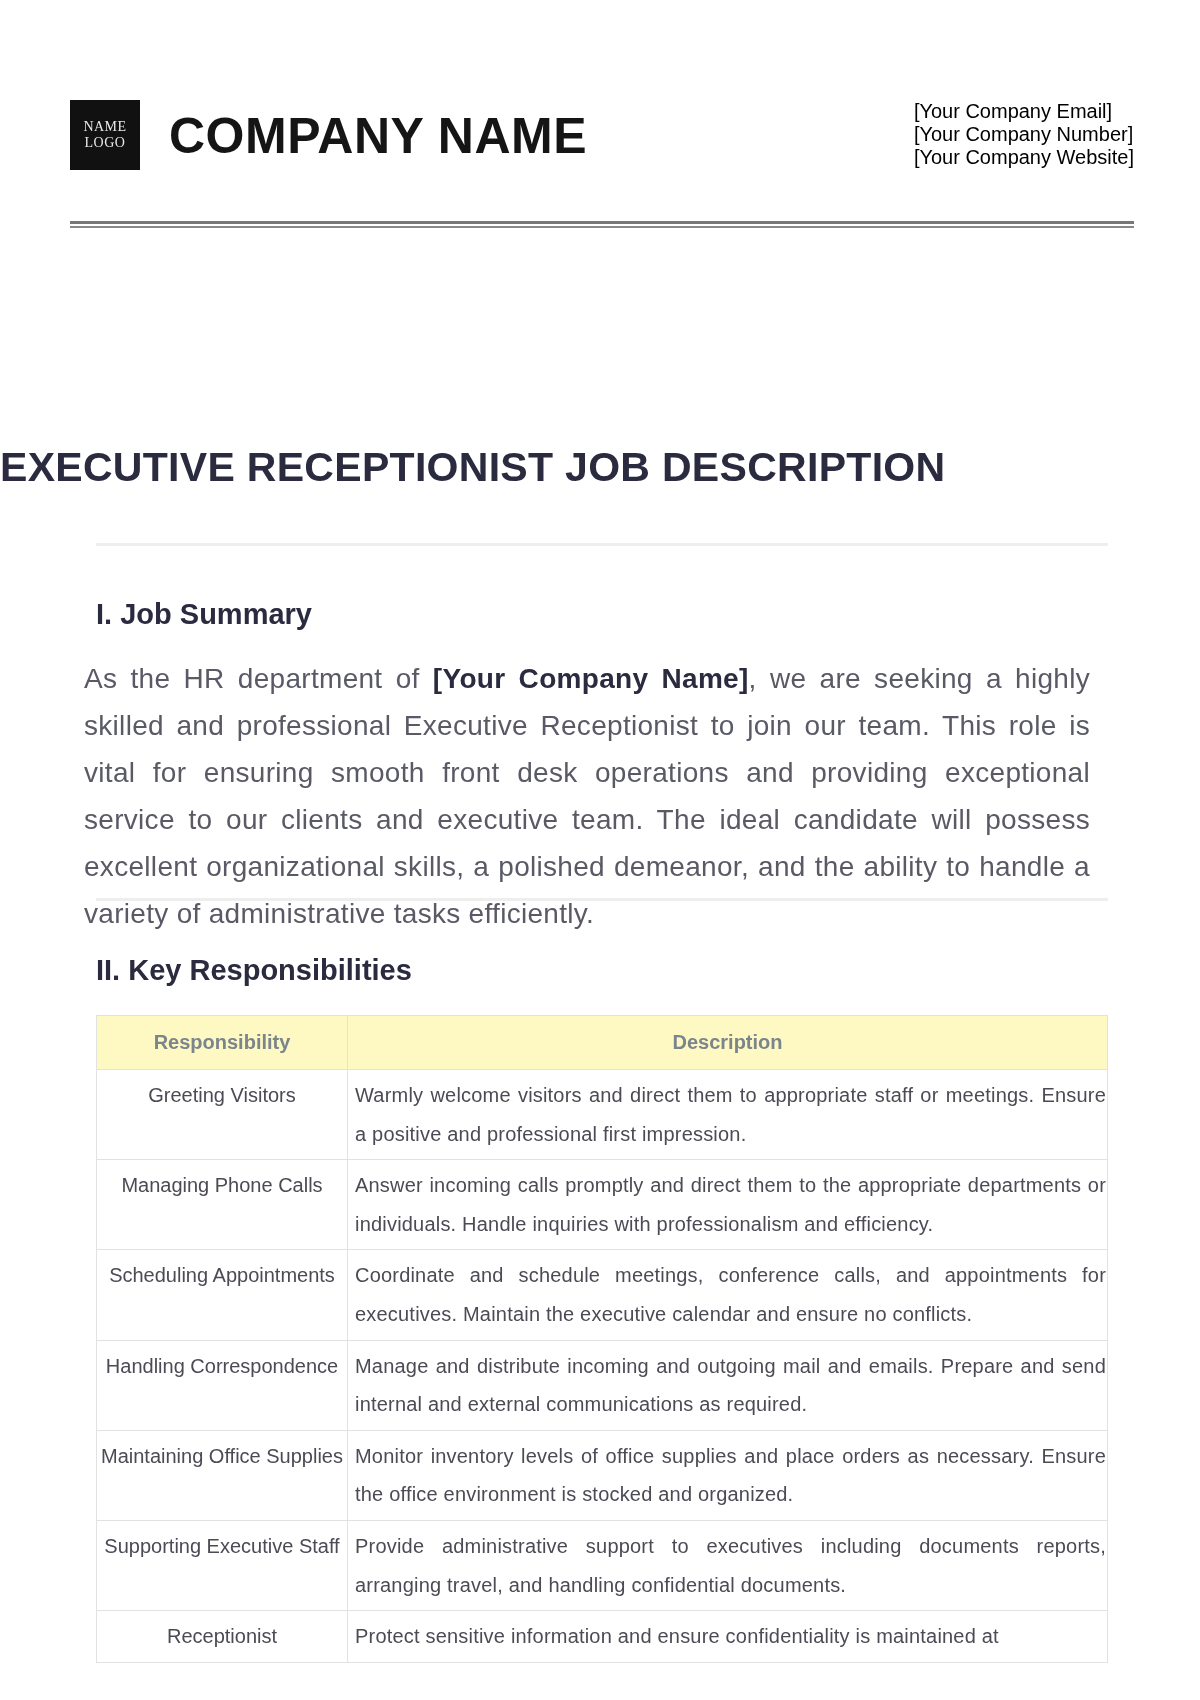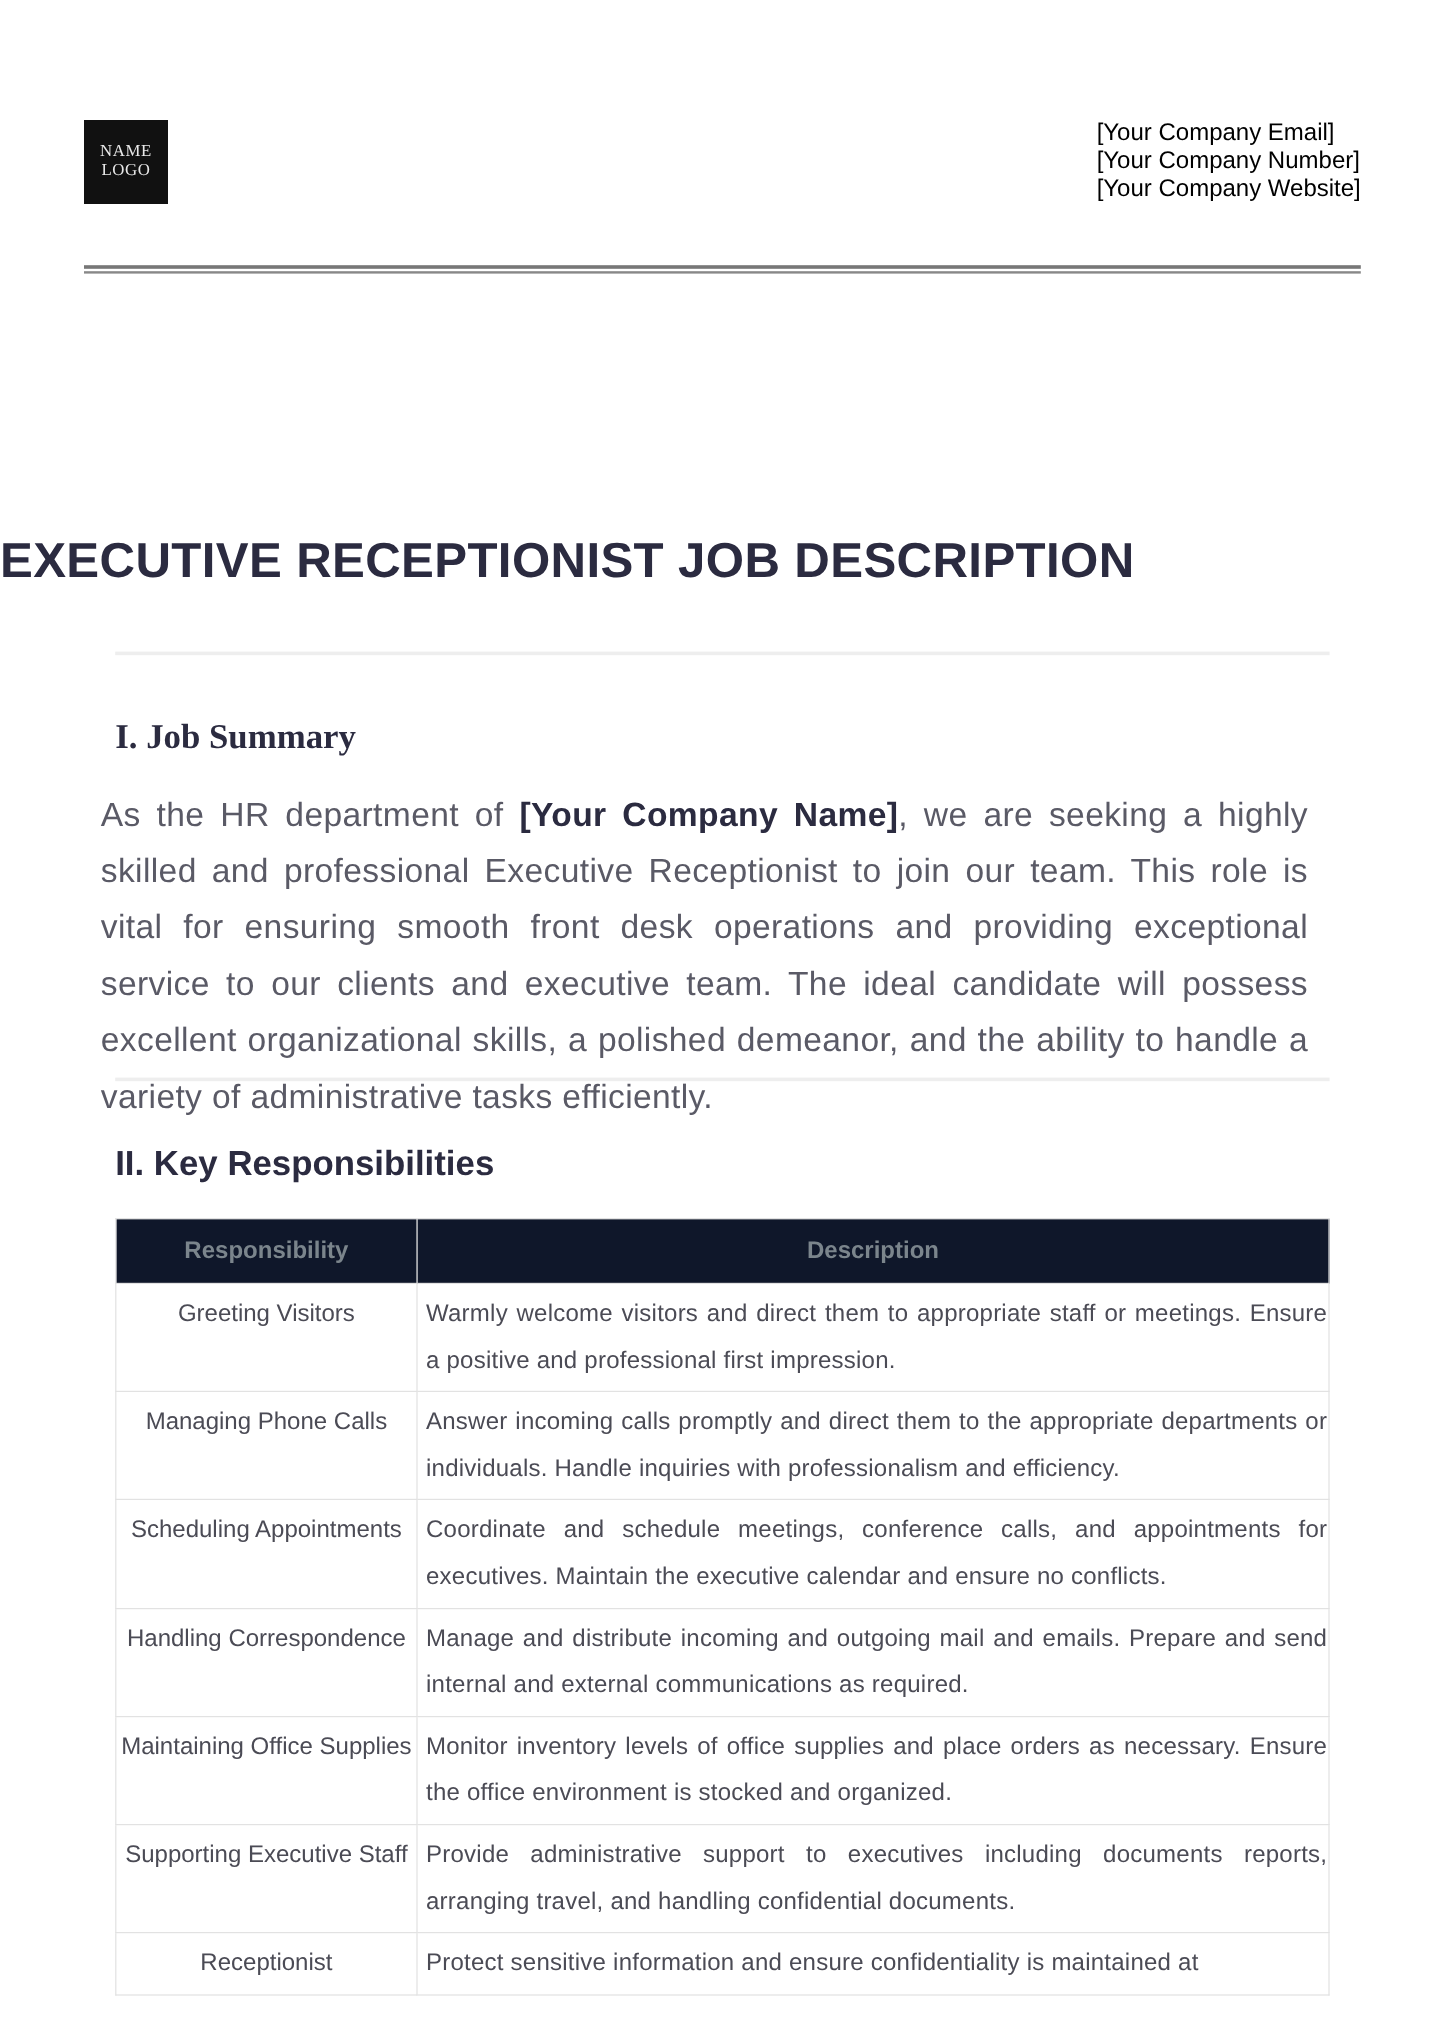--- a/index.html
+++ b/index.html
@@ -21,53 +21,54 @@
   .title { position: absolute; left: 0; width: 976px; top: 444px; text-align: left;
            font-size: 41px; font-weight: bold; color: #2b2b40; letter-spacing: 0.3px; }
   .divider { position: absolute; left: 96px; width: 1012px; height: 3px; background: #eeeeee; }
 
   .section-heading { position: absolute; left: 96px; font-size: 29px; font-weight: bold; color: #2b2b40; }
   .summary { position: absolute; left: 84px; width: 1006px; top: 655px; font-size: 28px; line-height: 47px;
              color: #5a5a66; text-align: justify; letter-spacing: 0.3px; }
   .summary b { color: #2b2b40; }
 
   table.resp { position: absolute; left: 96px; top: 1015px; width: 1012px; border-collapse: collapse; font-size: 20px; color: #4b4b55; }
-  table.resp th { background: #0f172a; color: #7b858c; font-weight: bold; height: 51px; border: 1.5px solid #e2e2e2; text-align: center; }
+  table.resp th { background: #fef9c3; color: #7b858c; font-weight: bold; height: 51px; border: 1.5px solid #e2e2e2; text-align: center; }
   table.resp td { border: 1.5px solid #e2e2e2; line-height: 38.6px; padding: 6px 1px 6px 7px; vertical-align: top; }
   table.resp td.c1 { width: 234px; text-align: center; padding: 6px 4px; }
   table.resp td.c2 { text-align: justify; letter-spacing: 0.2px; }
 </style>
 </head>
 <body>
 
 <div class="page">
 
   <div class="header">
     <div class="logo">
       <span>NAME</span>
       <span>LOGO</span>
     </div>
+    <div class="company-name">COMPANY NAME</div>
     <div class="contact">
       <div>[Your Company Email]</div>
       <div>[Your Company Number]</div>
       <div>[Your Company Website]</div>
     </div>
   </div>
 
   <div class="rule">
     <div class="l1"></div>
       <div class="gap"></div>
       <div class="l2"></div>
   </div>
 
   <div class="title">EXECUTIVE RECEPTIONIST JOB DESCRIPTION</div>
 
   <div class="divider" style="top:543px;"></div>
 
-  <div class="section-heading" style="top:598px;font-family:Liberation Serif, serif;">I. Job Summary</div>
+  <div class="section-heading" style="top:598px;">I. Job Summary</div>
 
   <div class="summary"><span>As the HR department of </span><b>[Your Company Name]</b><span>, we are seeking a highly skilled and professional Executive Receptionist to join our team. This role is vital for ensuring smooth front desk operations and providing exceptional service to our clients and executive team. The ideal candidate will possess excellent organizational skills, a polished demeanor, and the ability to handle a variety of administrative tasks efficiently.</span></div>
 
   <div class="divider" style="top:898px;"></div>
 
   <div class="section-heading" style="top:954px;">II. Key Responsibilities</div>
 
   <table class="resp">
     <thead>
       <tr>

